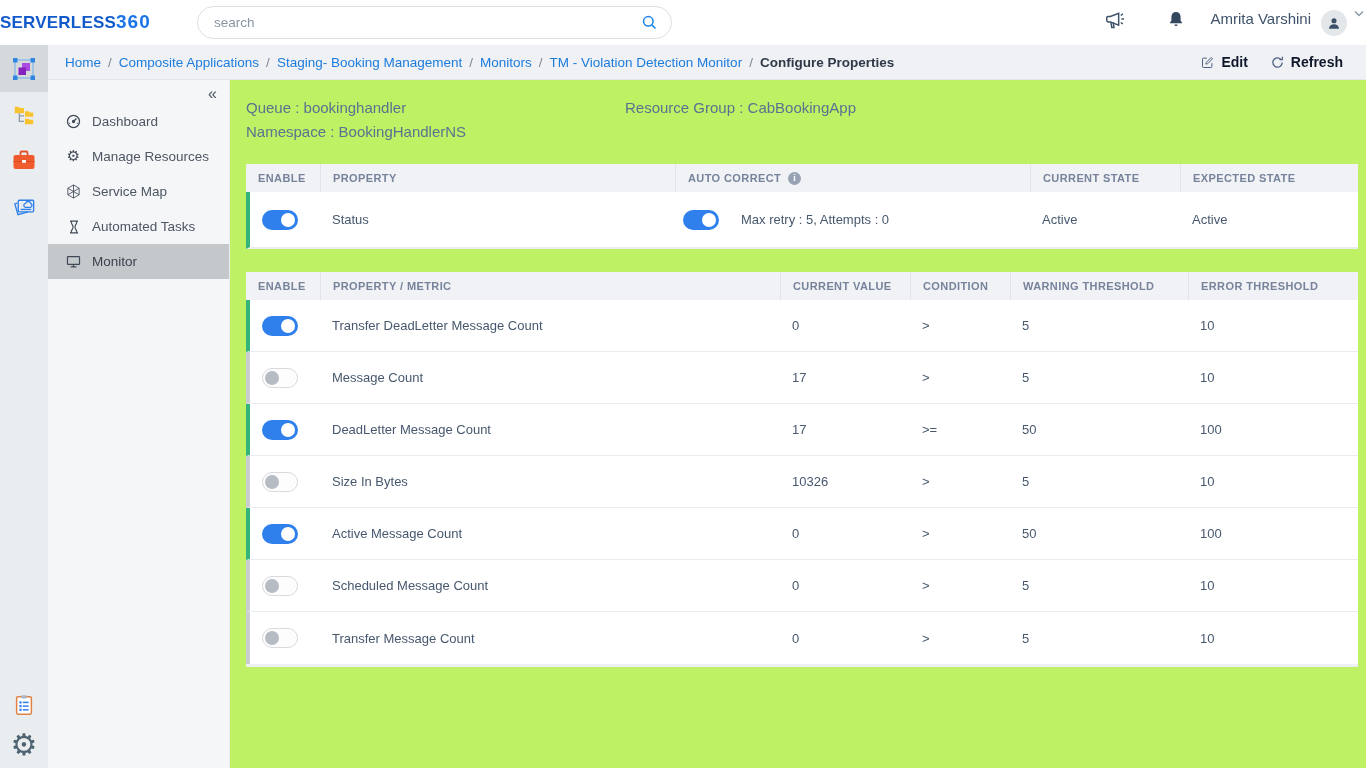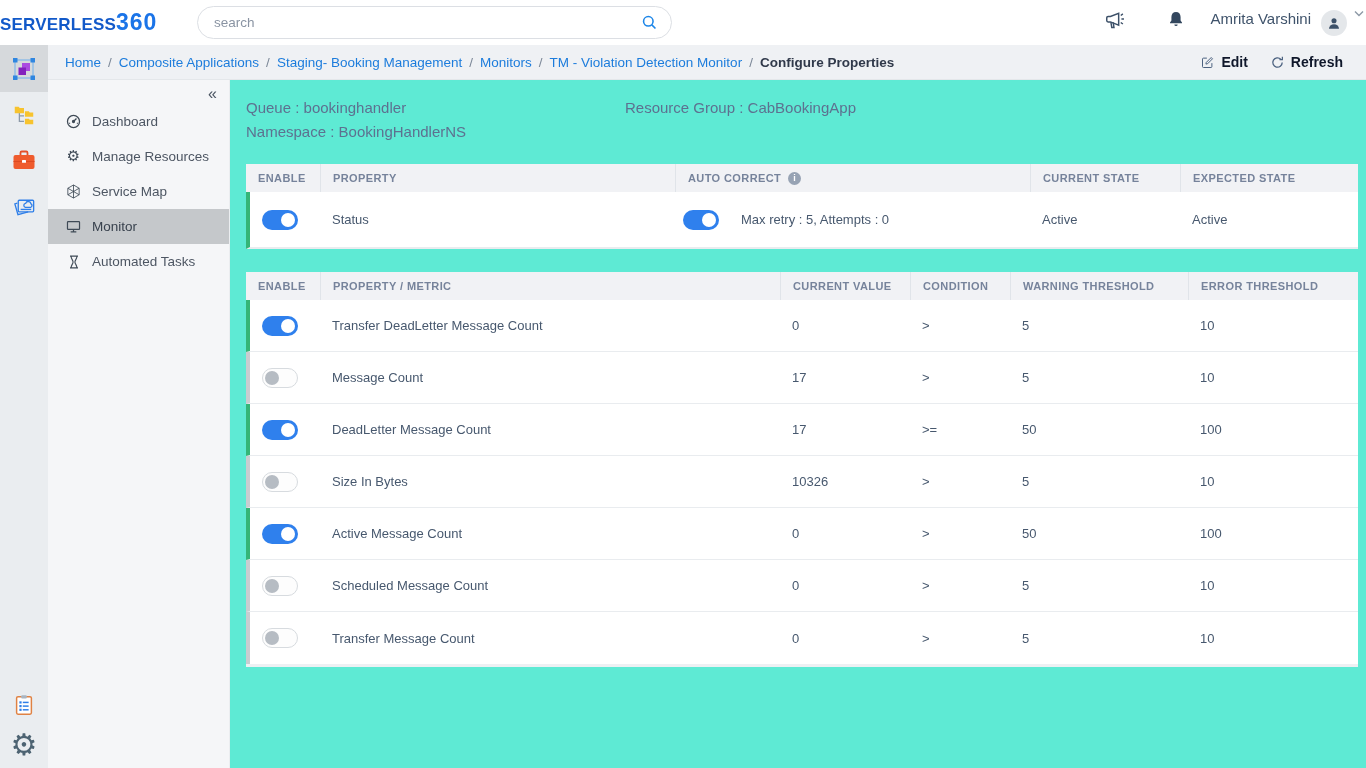--- a/index.html
+++ b/index.html
@@ -11,21 +11,21 @@
     --logo-blue-light:#1b74e8;
   }
   *{box-sizing:border-box;margin:0;padding:0}
   body{font-family:"Liberation Sans",sans-serif;background:#fff}
   .app{width:1366px;height:768px;overflow:hidden;background:#fff;position:relative}
 
   
   .topbar{height:45px;display:flex;align-items:center;background:#fff}
   .logo{width:197px;display:flex;align-items:baseline;cursor:pointer;white-space:nowrap}
   .logo-main{font-size:17px;font-weight:800;color:var(--logo-blue);letter-spacing:.2px}
-  .logo-360{font-size:23px;font-weight:700;color:var(--logo-blue-light);letter-spacing:1px;line-height:1}
+  .logo-360{font-size:19px;font-weight:700;color:var(--logo-blue-light);letter-spacing:1px;line-height:1}
   .search{position:relative;width:475px;height:33px}
   .search input{width:100%;height:100%;border:1px solid #dcdfe4;border-radius:17px;padding:0 42px 0 16px;font-size:13.5px;color:#3c4858;font-family:inherit;outline:none;background:#fff}
   .search input::placeholder{color:#8a94a3}
   .search .search-ic{position:absolute;right:13px;top:7px;width:19px;height:19px;cursor:pointer}
   .top-actions{margin-left:auto;display:flex;align-items:flex-start;padding-right:2px}
   .ic-btn{cursor:pointer;display:flex;align-items:center}
   .ic-megaphone{margin-right:40px}
   .ic-bell{margin-right:24px}
   .user-name{font-size:15px;color:#3f536b;margin-right:10px;cursor:pointer;white-space:nowrap}
   .avatar{width:26px;height:26px;border-radius:50%;background:#e4e7ea;display:flex;align-items:center;justify-content:center;cursor:pointer}
@@ -55,21 +55,21 @@
 
   
   .menu{width:182px;background:#f5f6f8;border-right:1px solid #ebedf0;flex:0 0 auto}
   .collapse{height:24px;text-align:right;padding:4px 12px 0 0;font-size:16px;color:#4b5563;cursor:pointer;line-height:1.2}
   .menu-item{height:35px;display:flex;align-items:center;gap:10px;padding-left:17px;font-size:13.5px;color:#4d5663;cursor:pointer}
   .menu-item.on{background:#c5c8cb;color:#39424e}
   .menu-ic{width:17px;height:17px;color:#3f4a56;display:flex;align-items:center;justify-content:center;flex:0 0 auto}
   .menu-ic.glyph{font-family:"DejaVu Sans",sans-serif;font-size:15px;line-height:1}
 
   
-  .content{flex:1;background:#5eead4;padding:16px 8px 0 16px;overflow:hidden}
+  .content{flex:1;background:#bef264;padding:16px 8px 0 16px;overflow:hidden}
   .details{display:flex;font-size:15px;color:#5d7190;line-height:24px;margin-bottom:20px}
   .details .d-left{width:379px}
 
   .t-head{display:flex;background:#f1f2f5;height:28px;align-items:stretch;font-size:11px;font-weight:700;color:#76839b;letter-spacing:.4px}
   .t-head>div{padding-left:12px;display:flex;align-items:center}
   .t-head>div+div{border-left:1px solid #e0e4e9}
   .t-row{display:flex;align-items:center;background:#fff;border-left:4px solid var(--disabled-gray);font-size:13px;color:#47586e}
   .t-row.on{border-left-color:var(--enabled-green)}
   .t-row>div{padding-left:12px}
 
@@ -265,36 +265,36 @@
           </div>
           <div class="menu-item off">
             <span class="menu-ic">
               <svg viewBox="0 0 24 24" width="17" height="17" fill="none" stroke="currentColor" stroke-width="1.2">
                   <polygon points="12,2.8 20,7.4 20,16.6 12,21.2 4,16.6 4,7.4"></polygon>
                   <path d="M12 2.8v18.4M4 7.4l16 9.2M20 7.4l-16 9.2"></path>
                 </svg>
             </span>
             <span>Service Map</span>
           </div>
+          <div class="menu-item off">
+            <span class="menu-ic">
+              <svg viewBox="0 0 24 24" width="16" height="16" fill="none" stroke="currentColor" stroke-width="1.7">
+                  <path d="M6 3.2h12M6 20.8h12M7.6 3.2c0 4.6 3 5.6 3 8.8s-3 4.2-3 8.8M16.4 3.2c0 4.6-3 5.6-3 8.8s3 4.2 3 8.8"></path>
+                </svg>
+            </span>
+            <span>Automated Tasks</span>
+          </div>
           <div class="menu-item on">
             <span class="menu-ic">
               <svg viewBox="0 0 24 24" width="17" height="17" fill="none" stroke="currentColor" stroke-width="1.7">
                   <rect x="3.5" y="5" width="17" height="11" rx="1"></rect>
                   <path d="M8 19.5h8M12 16v3.5"></path>
                 </svg>
             </span>
             <span>Monitor</span>
-          </div>
-          <div class="menu-item off">
-            <span class="menu-ic">
-              <svg viewBox="0 0 24 24" width="16" height="16" fill="none" stroke="currentColor" stroke-width="1.7">
-                  <path d="M6 3.2h12M6 20.8h12M7.6 3.2c0 4.6 3 5.6 3 8.8s-3 4.2-3 8.8M16.4 3.2c0 4.6-3 5.6-3 8.8s3 4.2 3 8.8"></path>
-                </svg>
-            </span>
-            <span>Automated Tasks</span>
           </div>
         </aside>
 
         <main class="content">
           <div class="details">
             <div class="d-left">
               <div>Queue : bookinghandler</div>
               <div>Namespace : BookingHandlerNS</div>
             </div>
             <div>Resource Group : CabBookingApp</div>

